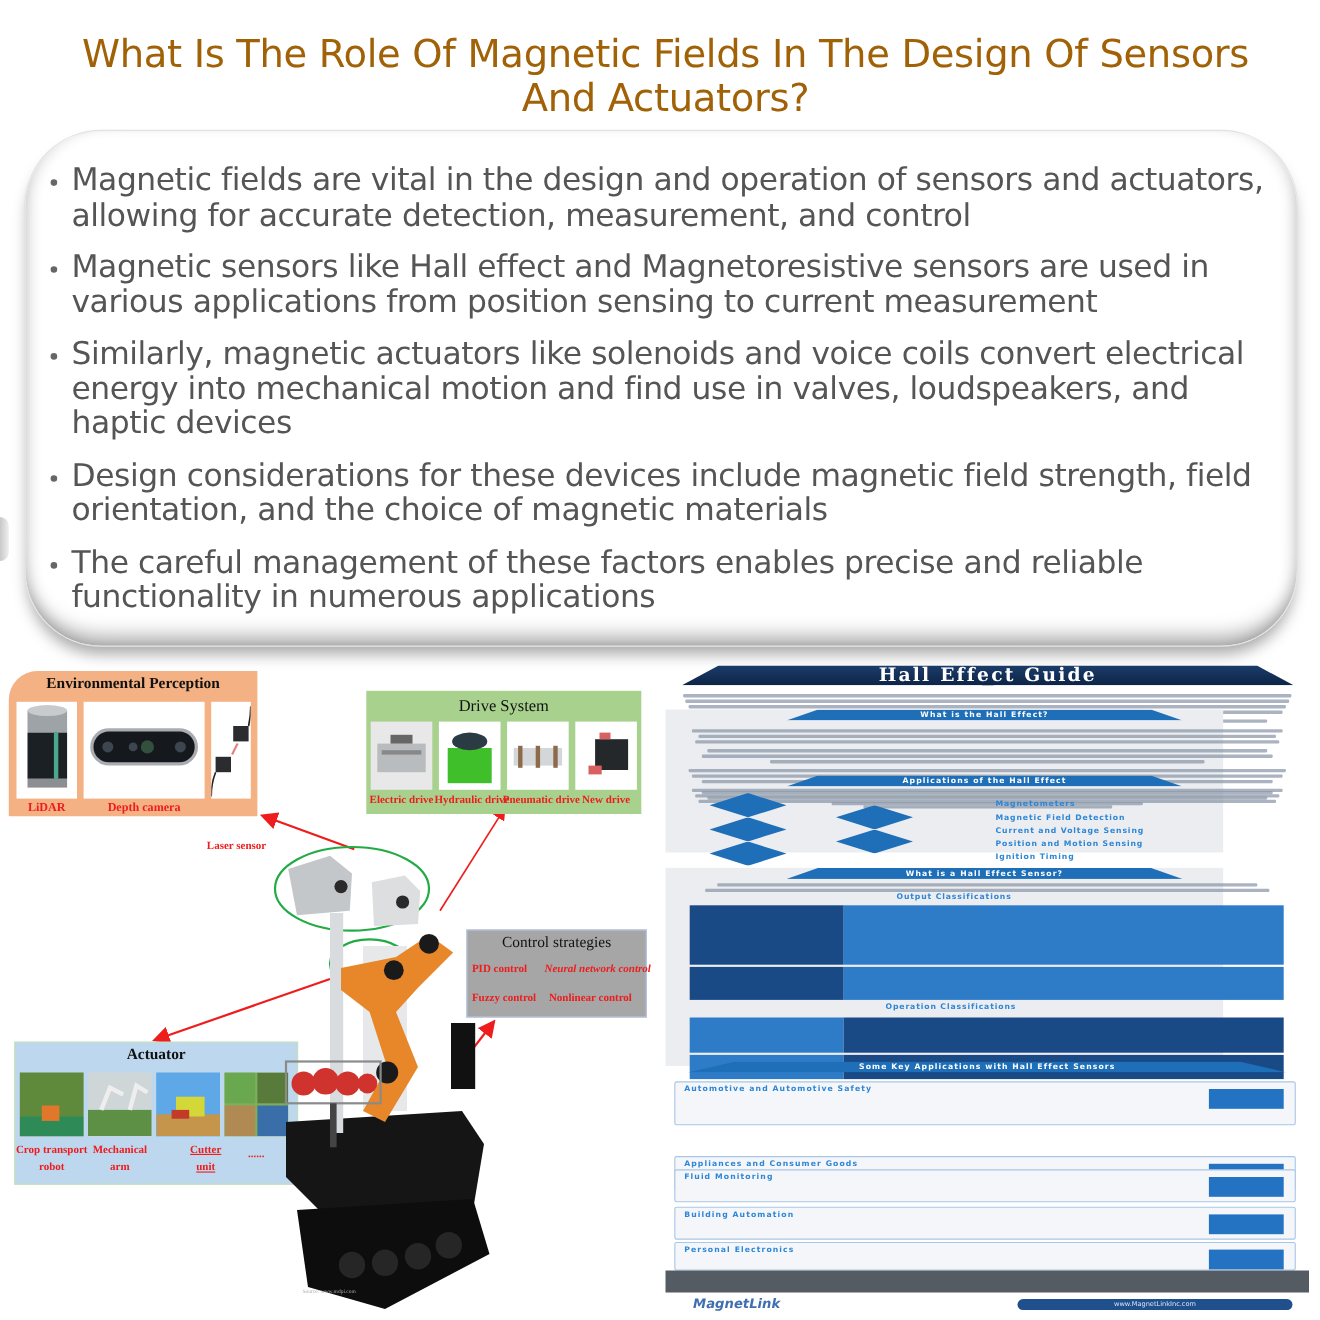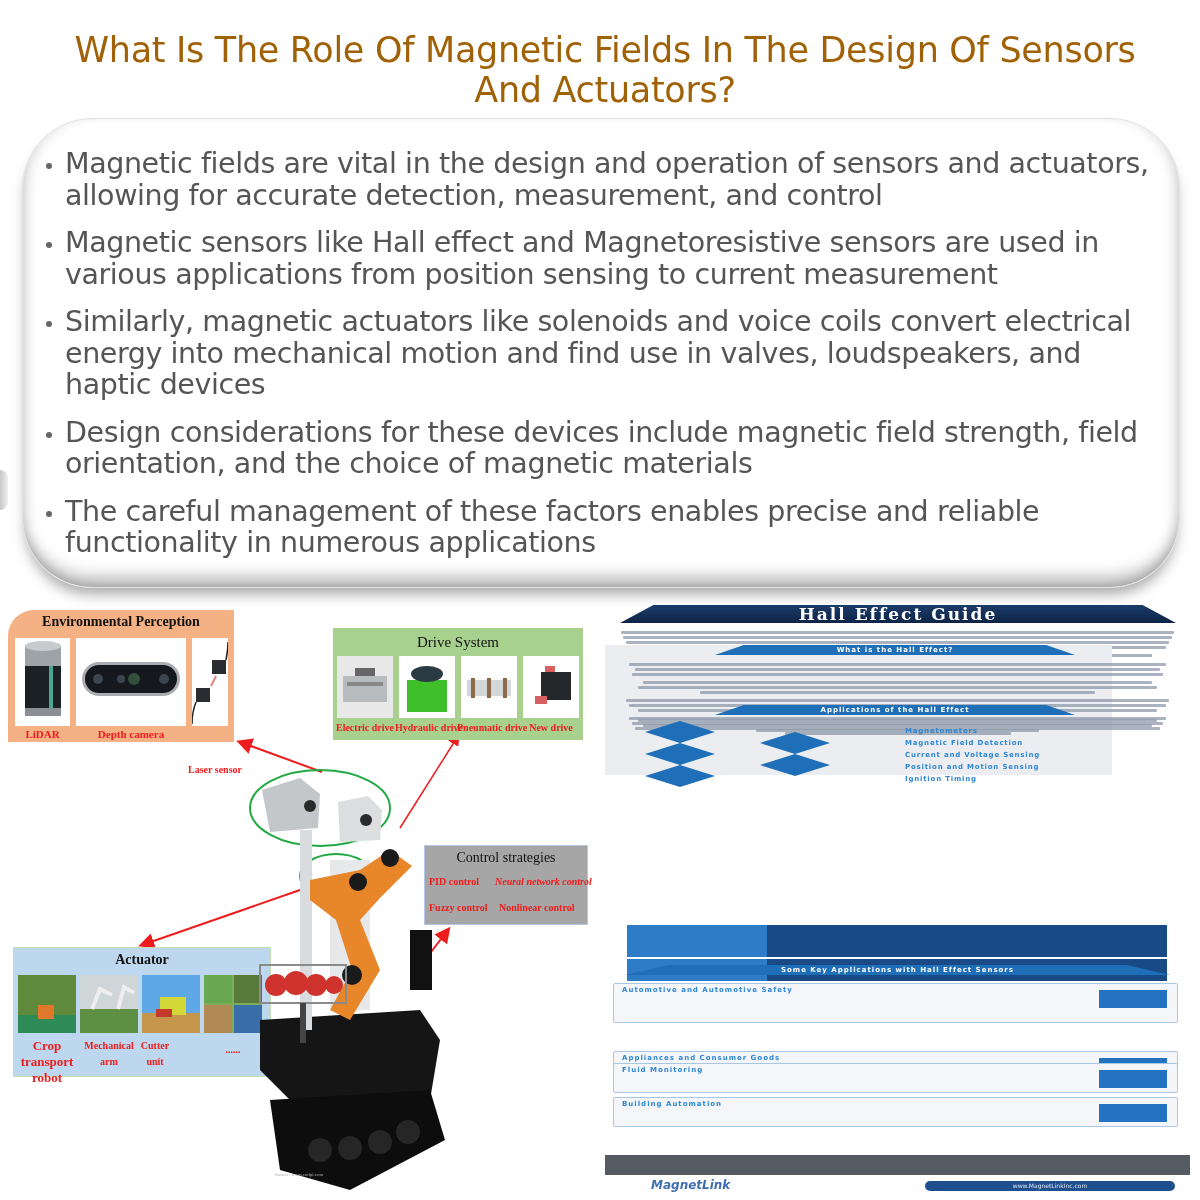--- a/index.html
+++ b/index.html
@@ -95,21 +95,21 @@
   .app-label { position: absolute; color: #2d86d6; font-size: 7px; font-weight: bold; letter-spacing: 0.8px; }
   .row-dark { position: absolute; background: #1a4a86; }
   .row-blue { position: absolute; background: #2e7cc8; }
   .app-card {
     position: absolute; left: 8px; width: 565px; background: #f4f6f9;
     border: 1px solid #a8c6e6; border-radius: 2px;
   }
   .app-card-title { position: absolute; left: 8px; top: 2px; font-size: 7px; color: #2d86d6; font-weight: bold; letter-spacing: 1px; }
   .app-card-icon { position: absolute; right: 10px; top: 6px; width: 68px; height: 18px; background: #2373c2; }
   .info-footer { position: absolute; left: 0; top: 552px; width: 585px; height: 20px; background: #555b63; }
-  .logo { position: absolute; left: 25px; top: 575px; font-size: 12px; color: #3f6fb0; font-weight: bold; font-style: italic; margin-left: 21px; }
+  .logo { position: absolute; left: 25px; top: 575px; font-size: 12px; color: #3f6fb0; font-weight: bold; font-style: italic; }
   .url-pill {
     position: absolute; left: 320px; top: 578px; width: 250px; height: 10px; border-radius: 5px;
     background: #1f4f8d; color: #dbe6f4; font-size: 6px; line-height: 10px; text-align: center;
   }
 </style>
 </head>
 <body>
 
 <h1 class="title">What Is The Role Of Magnetic Fields In The Design Of Sensors And Actuators?</h1>
 
@@ -241,23 +241,23 @@
         </svg>
     </div>
     <div class="thumb" style="left:190px;top:27px;width:58px;height:58px;background:#7fae5a;">
       <svg width="58" height="58" viewBox="0 0 58 58">
           <rect x="0" y="0" width="28" height="28" fill="#6aa84f"></rect>
           <rect x="30" y="0" width="28" height="28" fill="#587a3a"></rect>
           <rect x="0" y="30" width="28" height="28" fill="#b08a52"></rect>
           <rect x="30" y="30" width="28" height="28" fill="#3a6ea8"></rect>
         </svg>
     </div>
-    <div class="thumb-label" style="left:0;top:90px;width:66px;white-space:normal;line-height:16px;font-size:13px;">Crop transport robot</div>
+    <div class="thumb-label" style="left:0;top:90px;width:66px;white-space:normal;line-height:16px;font-size:10px;">Crop transport robot</div>
     <div class="thumb-label" style="left:70px;top:90px;width:50px;white-space:normal;line-height:16px;font-size:10px;">Mechanical arm</div>
-    <div class="thumb-label" style="left:120px;top:90px;width:42px;white-space:normal;line-height:16px;font-size:10px;">Cutter unit</div>
+    <div class="thumb-label" style="left:152px;top:90px;width:42px;white-space:normal;line-height:16px;font-size:10px;text-decoration:underline;">Cutter unit</div>
     <div class="thumb-label" style="left:190px;top:96px;width:58px;font-size:10px;">......</div>
   </div>
 
   <svg class="robot" viewBox="0 0 250 420">
 
     <path d="M20,250 L180,240 L200,270 L190,330 L60,340 L20,300 Z" fill="#151515"></path>
     <path d="M30,330 L190,320 L205,370 L110,420 L40,400 Z" fill="#0d0d0d"></path>
     <g fill="#262626">
       <circle cx="80" cy="380" r="12"></circle>
         <circle cx="110" cy="378" r="12"></circle>
@@ -336,20 +336,33 @@
   <div class="diamond" style="left:155px;top:129px;"></div>
   <div class="diamond" style="left:40px;top:140px;"></div>
   <div class="diamond" style="left:155px;top:151px;"></div>
   <div class="diamond" style="left:40px;top:162px;"></div>
   <div class="app-label" style="left:300px;top:124px;">Magnetometers</div>
   <div class="app-label" style="left:300px;top:136px;">Magnetic Field Detection</div>
   <div class="app-label" style="left:300px;top:148px;">Current and Voltage Sensing</div>
   <div class="app-label" style="left:300px;top:160px;">Position and Motion Sensing</div>
   <div class="app-label" style="left:300px;top:172px;">Ignition Timing</div>
 
+  <div class="info-gray" style="top:186px;height:180px;">
+    <div class="info-section-bar" style="left:110px;top:0;width:360px;">What is a Hall Effect Sensor?</div>
+    <div style="position:absolute;left:20px;top:12px;width:545px;">
+      <div class="blur-line" style="width:90%"></div>
+        <div class="blur-line" style="width:94%"></div>
+    </div>
+    <div class="app-label" style="left:210px;top:22px;color:#2d86d6;">Output Classifications</div>
+    <div class="row-dark" style="left:22px;top:34px;width:140px;height:54px;"></div>
+    <div class="row-blue" style="left:162px;top:34px;width:400px;height:54px;"></div>
+    <div class="row-dark" style="left:22px;top:90px;width:140px;height:30px;"></div>
+    <div class="row-blue" style="left:162px;top:90px;width:400px;height:30px;"></div>
+    <div class="app-label" style="left:200px;top:122px;">Operation Classifications</div>
+  </div>
   <div class="row-blue" style="left:22px;top:322px;width:140px;height:32px;"></div>
   <div class="row-dark" style="left:162px;top:322px;width:400px;height:32px;"></div>
   <div class="row-blue" style="left:22px;top:356px;width:140px;height:22px;"></div>
   <div class="row-dark" style="left:162px;top:356px;width:400px;height:22px;"></div>
 
   <div class="info-section-bar" style="left:20px;top:362px;width:545px;">Some Key Applications with Hall Effect Sensors</div>
 
   <div class="app-card" style="top:380px;height:40px;">
     <div class="app-card-title">Automotive and Automotive Safety</div>
     <div class="app-card-icon"></div>
@@ -359,17 +372,21 @@
     <div class="app-card-icon"></div>
   </div>
   <div class="app-card" style="top:494px;height:30px;">
     <div class="app-card-title">Building Automation</div>
     <div class="app-card-icon"></div>
   </div>
   <div class="app-card" style="top:460px;height:30px;">
     <div class="app-card-title">Fluid Monitoring</div>
     <div class="app-card-icon"></div>
   </div>
+  <div class="app-card" style="top:526px;height:26px;">
+    <div class="app-card-title">Personal Electronics</div>
+    <div class="app-card-icon"></div>
+  </div>
 
   <div class="info-footer"></div>
   <div class="logo">MagnetLink</div>
   <div class="url-pill">www.MagnetLinkInc.com</div>
 </div>
 
 </body></html>

